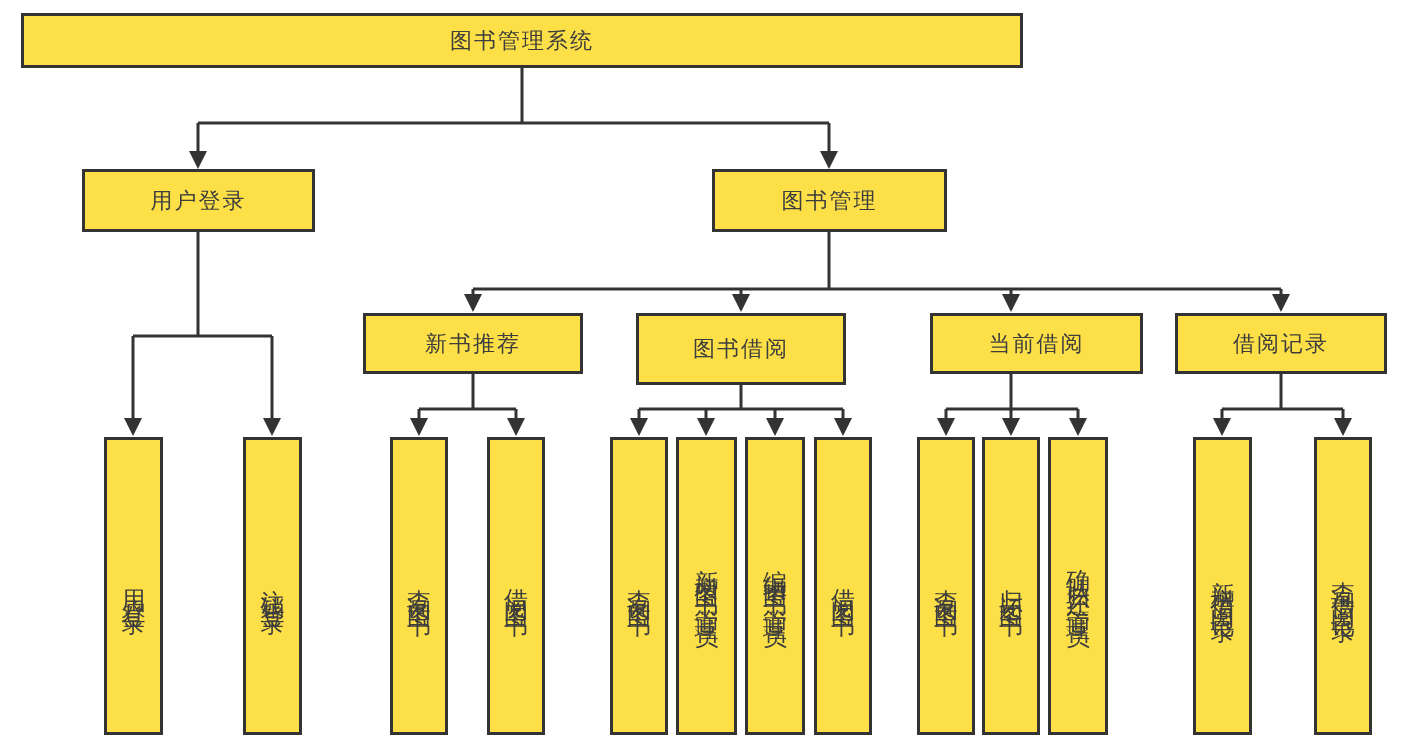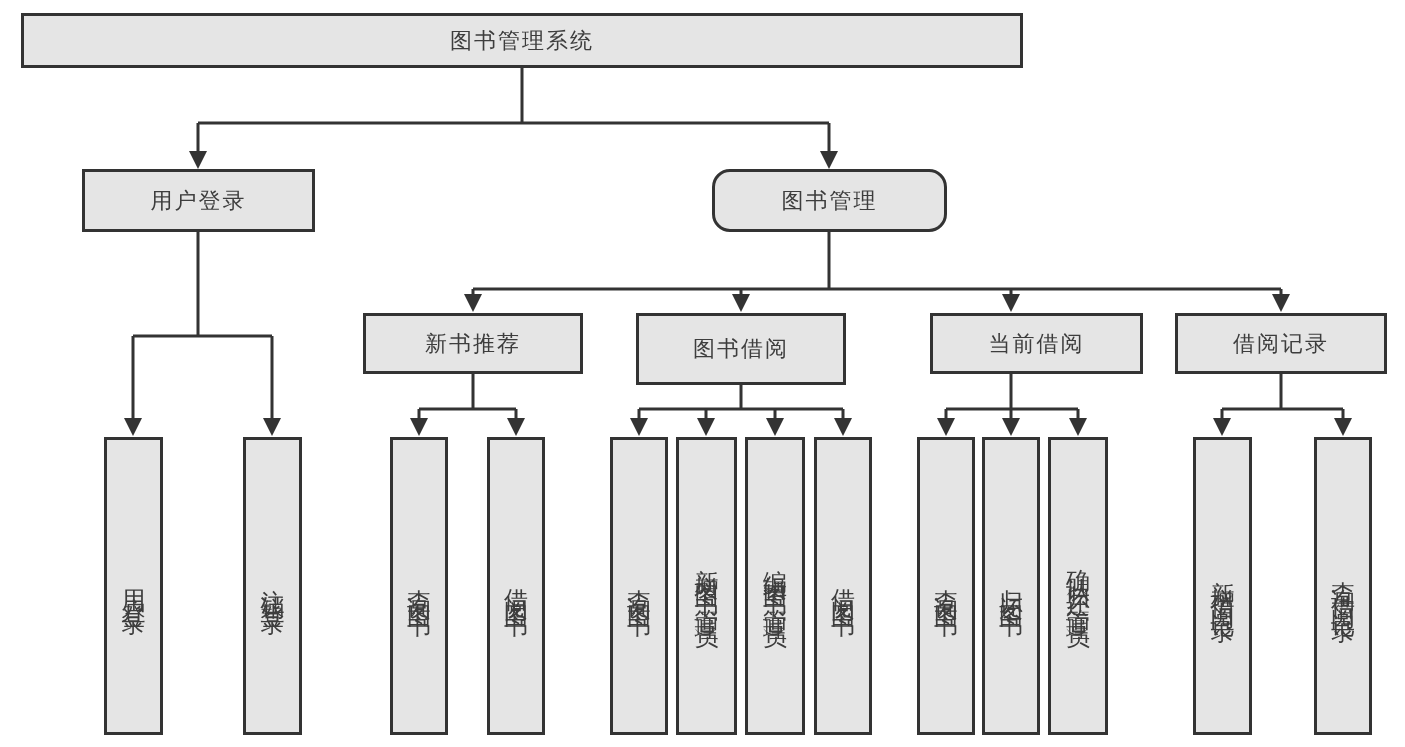--- a/index.html
+++ b/index.html
@@ -14,21 +14,21 @@
     width:1405px;height:747px;
     background:#ffffff;
   }
   .lines{
     position:absolute;left:0;top:0;
     pointer-events:none;
   }
   .box{
     position:absolute;
     box-sizing:border-box;
-    background:#e5e5e5;
+    background:#fde047;
     border:3px solid #333333;
     display:flex;
     align-items:center;
     justify-content:center;
     color:#3d3d3d;
     font-size:22px;
     letter-spacing:2px;
     white-space:nowrap;
     z-index:2;
   }
@@ -92,21 +92,21 @@
       <polygon points="1002,418 1020,418 1011,436"></polygon>
       <polygon points="1069,418 1087,418 1078,436"></polygon>
       <polygon points="1213,418 1231,418 1222,436"></polygon>
       <polygon points="1334,418 1352,418 1343,436"></polygon>
     </g>
   </svg>
 
   <div class="box" style="left:21px;top:13px;width:1002px;height:55px;">图书管理系统</div>
 
   <div class="box" style="left:82px;top:169px;width:233px;height:63px;">用户登录</div>
-  <div class="box" style="left:712px;top:169px;width:235px;height:63px;border-radius:18px;">图书管理</div>
+  <div class="box" style="left:712px;top:169px;width:235px;height:63px;">图书管理</div>
 
   <div class="box" style="left:363px;top:313px;width:220px;height:61px;">新书推荐</div>
   <div class="box" style="left:636px;top:313px;width:210px;height:72px;">图书借阅</div>
   <div class="box" style="left:905px;top:313px;width:213px;height:61px;margin-left:25px;">当前借阅</div>
   <div class="box" style="left:1175px;top:313px;width:212px;height:61px;">借阅记录</div>
 
   <div class="box leaf" style="left:104px;top:437px;width:59px;height:298px;">用户登录</div>
   <div class="box leaf" style="left:243px;top:437px;width:59px;height:298px;">注销登录</div>
 
   <div class="box leaf" style="left:390px;top:437px;width:58px;height:298px;">查询图书</div>

